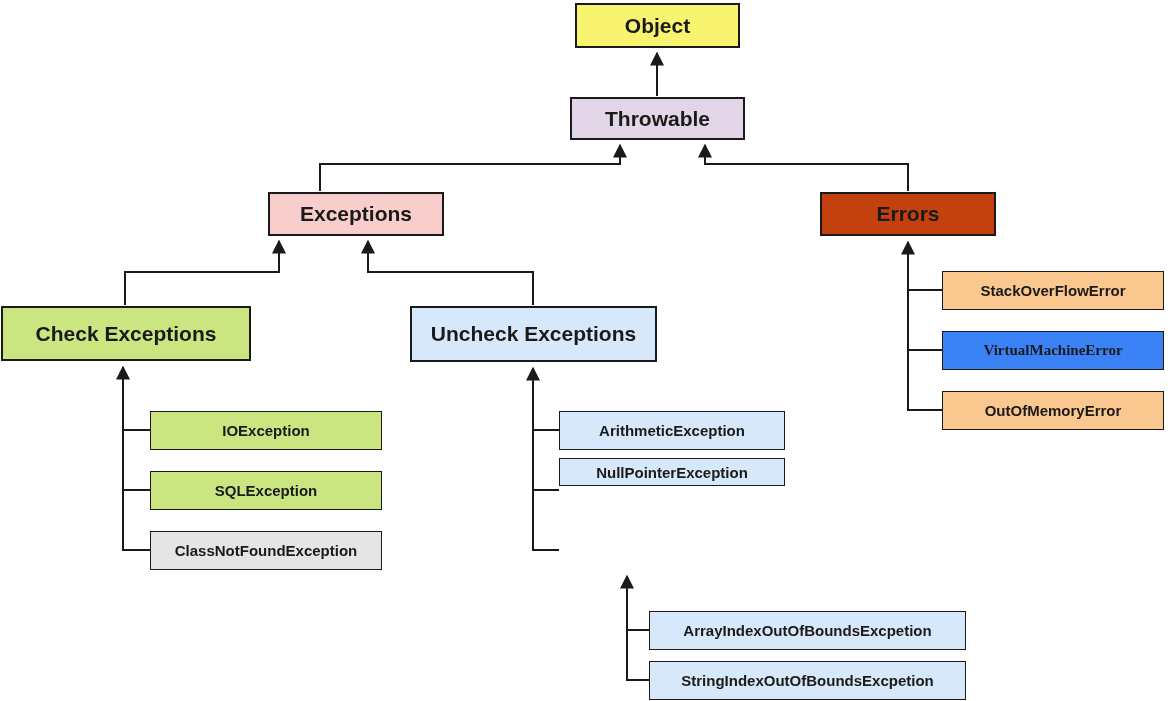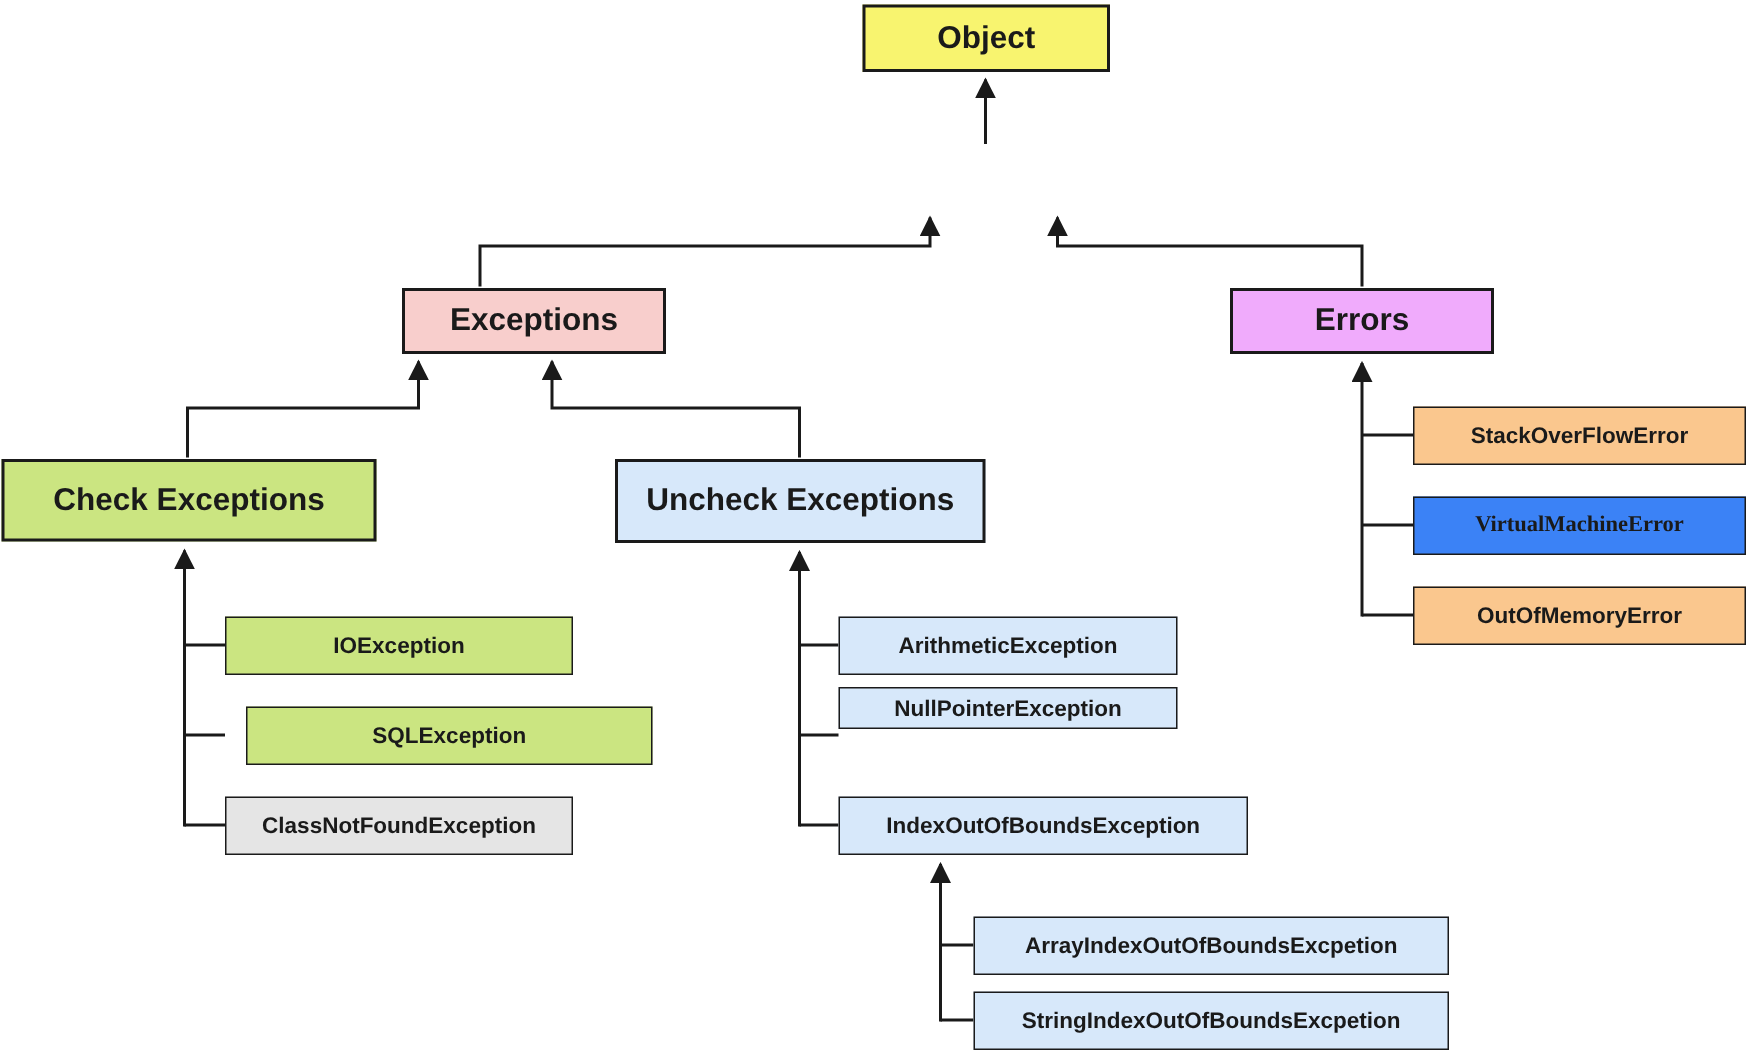--- a/index.html
+++ b/index.html
@@ -19,21 +19,21 @@
   .lvl2{font-size:15px;}
 
   
   #n-object    {left:575px;top:3px;  width:165px;height:45px;}
   #n-throwable {left:570px;top:97px; width:175px;height:43px;}
   #n-exceptions{left:232px;top:192px;width:176px;height:44px;margin-left:36px;}
   #n-errors    {left:820px;top:192px;width:176px;height:44px;}
   #n-check     {left:1px;  top:306px;width:250px;height:55px;}
   #n-uncheck   {left:410px;top:306px;width:247px;height:56px;}
   #n-io        {left:150px;top:411px;width:232px;height:39px;}
-  #n-sql       {left:164px;top:471px;width:271px;height:39px;}
+  #n-sql       {left:150px;top:471px;width:232px;height:39px;}
   #n-cnf       {left:150px;top:531px;width:232px;height:39px;}
   #n-arith     {left:559px;top:411px;width:226px;height:39px;}
   #n-np        {left:559px;top:458px;width:226px;height:28px;}
   #n-ioob      {left:559px;top:531px;width:273px;height:39px;}
   #n-aioob     {left:649px;top:611px;width:317px;height:39px;}
   #n-sioob     {left:649px;top:661px;width:317px;height:39px;}
   #n-sof       {left:942px;top:271px;width:222px;height:39px;}
   #n-vm        {left:942px;top:331px;width:222px;height:39px;}
   #n-oom       {left:942px;top:391px;width:222px;height:39px;}
 </style>
@@ -65,40 +65,40 @@
 
     <path d="M627,681 V576" marker-end="url(#arrow)"></path>
     <path d="M627,630 H649 M627,680 H649"></path>
 
     <path d="M908,411 V242" marker-end="url(#arrow)"></path>
     <path d="M908,290 H942 M908,350 H942 M908,410 H942"></path>
   </svg>
 
   <div id="n-object" class="node lvl1" style="background-color: rgb(248, 244, 111);">Object</div>
 
+  <div id="n-throwable" class="node lvl1" style="background-color: rgb(225, 213, 231);">Throwable</div>
 
   <div id="n-exceptions" class="node lvl1" style="background-color: rgb(248, 206, 204);">Exceptions</div>
 
-  <div id="n-errors" class="node lvl1" style="background-color: #f0abfc;">Errors</div>
+  <div id="n-errors" class="node lvl1" style="background-color: #c2410c;">Errors</div>
 
   <div id="n-check" class="node lvl1" style="background-color: rgb(203, 229, 129);">Check Exceptions</div>
 
   <div id="n-uncheck" class="node lvl1" style="background-color: rgb(215, 232, 250);">Uncheck Exceptions</div>
 
   <div id="n-io" class="node lvl2" style="background-color: rgb(203, 229, 129);">IOException</div>
 
   <div id="n-sql" class="node lvl2" style="background-color: rgb(203, 229, 129);">SQLException</div>
 
   <div id="n-cnf" class="node lvl2" style="background-color: #e5e5e5;">ClassNotFoundException</div>
 
   <div id="n-arith" class="node lvl2" style="background-color: rgb(215, 232, 250);">ArithmeticException</div>
 
   <div id="n-np" class="node lvl2" style="background-color: rgb(215, 232, 250);">NullPointerException</div>
 
-  <div id="n-ioob" class="node lvl2" style="background-color: rgb(215, 232, 250);">IndexOutOfBoundsException</div>
 
   <div id="n-aioob" class="node lvl2" style="background-color: rgb(215, 232, 250);">ArrayIndexOutOfBoundsExcpetion</div>
 
   <div id="n-sioob" class="node lvl2" style="background-color: rgb(215, 232, 250);">StringIndexOutOfBoundsExcpetion</div>
 
   <div id="n-sof" class="node lvl2" style="background-color: rgb(250, 199, 142);">StackOverFlowError</div>
 
   <div id="n-vm" class="node lvl2" style="background-color: #3b82f6; font-family: Liberation Serif, serif;">VirtualMachineError</div>
 
   <div id="n-oom" class="node lvl2" style="background-color: rgb(250, 199, 142);">OutOfMemoryError</div>

